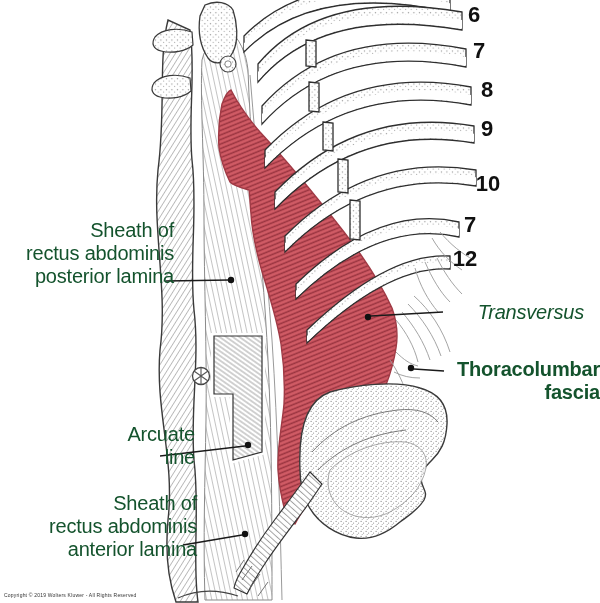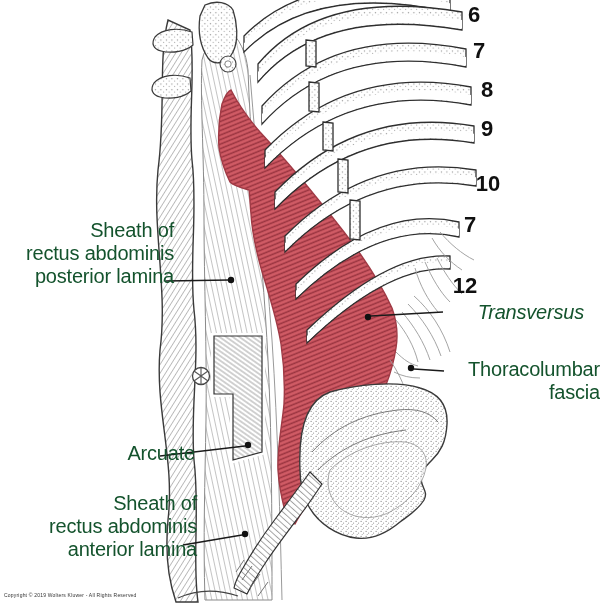--- a/index.html
+++ b/index.html
@@ -149,37 +149,38 @@
   <div class="lbl" style="left:0px;top:219px;width:174px;">
     <div>Sheath of</div>
     <div>rectus abdominis</div>
     <div>posterior lamina</div>
   </div>
 
   <div class="lbl" style="left:424px;top:301px;width:160px;font-style:italic;">
     <div>Transversus</div>
   </div>
 
-  <div class="lbl" style="left:442px;top:358px;width:158px;">
+  <div class="lbl" style="left:442px;top:358px;width:158px;font-weight:bold;">
     <div>Thoracolumbar</div>
     <div>fascia</div>
   </div>
 
-  <div class="lbl" style="left:75px;top:442px;width:120px;">
+  <div class="lbl" style="left:75px;top:423px;width:120px;">
     <div>Arcuate</div>
+    <div>line</div>
   </div>
 
   <div class="lbl" style="left:17px;top:492px;width:180px;">
     <div>Sheath of</div>
     <div>rectus abdominis</div>
     <div>anterior lamina</div>
   </div>
 
   <div class="num" style="left:457px;top:3px;">6</div>
   <div class="num" style="left:462px;top:39px;">7</div>
   <div class="num" style="left:470px;top:78px;">8</div>
   <div class="num" style="left:470px;top:117px;">9</div>
   <div class="num" style="left:471px;top:172px;">10</div>
   <div class="num" style="left:453px;top:213px;">7</div>
-  <div class="num" style="left:448px;top:247px;margin-top:27px;">12</div>
+  <div class="num" style="left:448px;top:247px;">12</div>
 
   <div class="copy">Copyright © 2019 Wolters Kluwer - All Rights Reserved</div>
 </div>
 
 </body></html>

